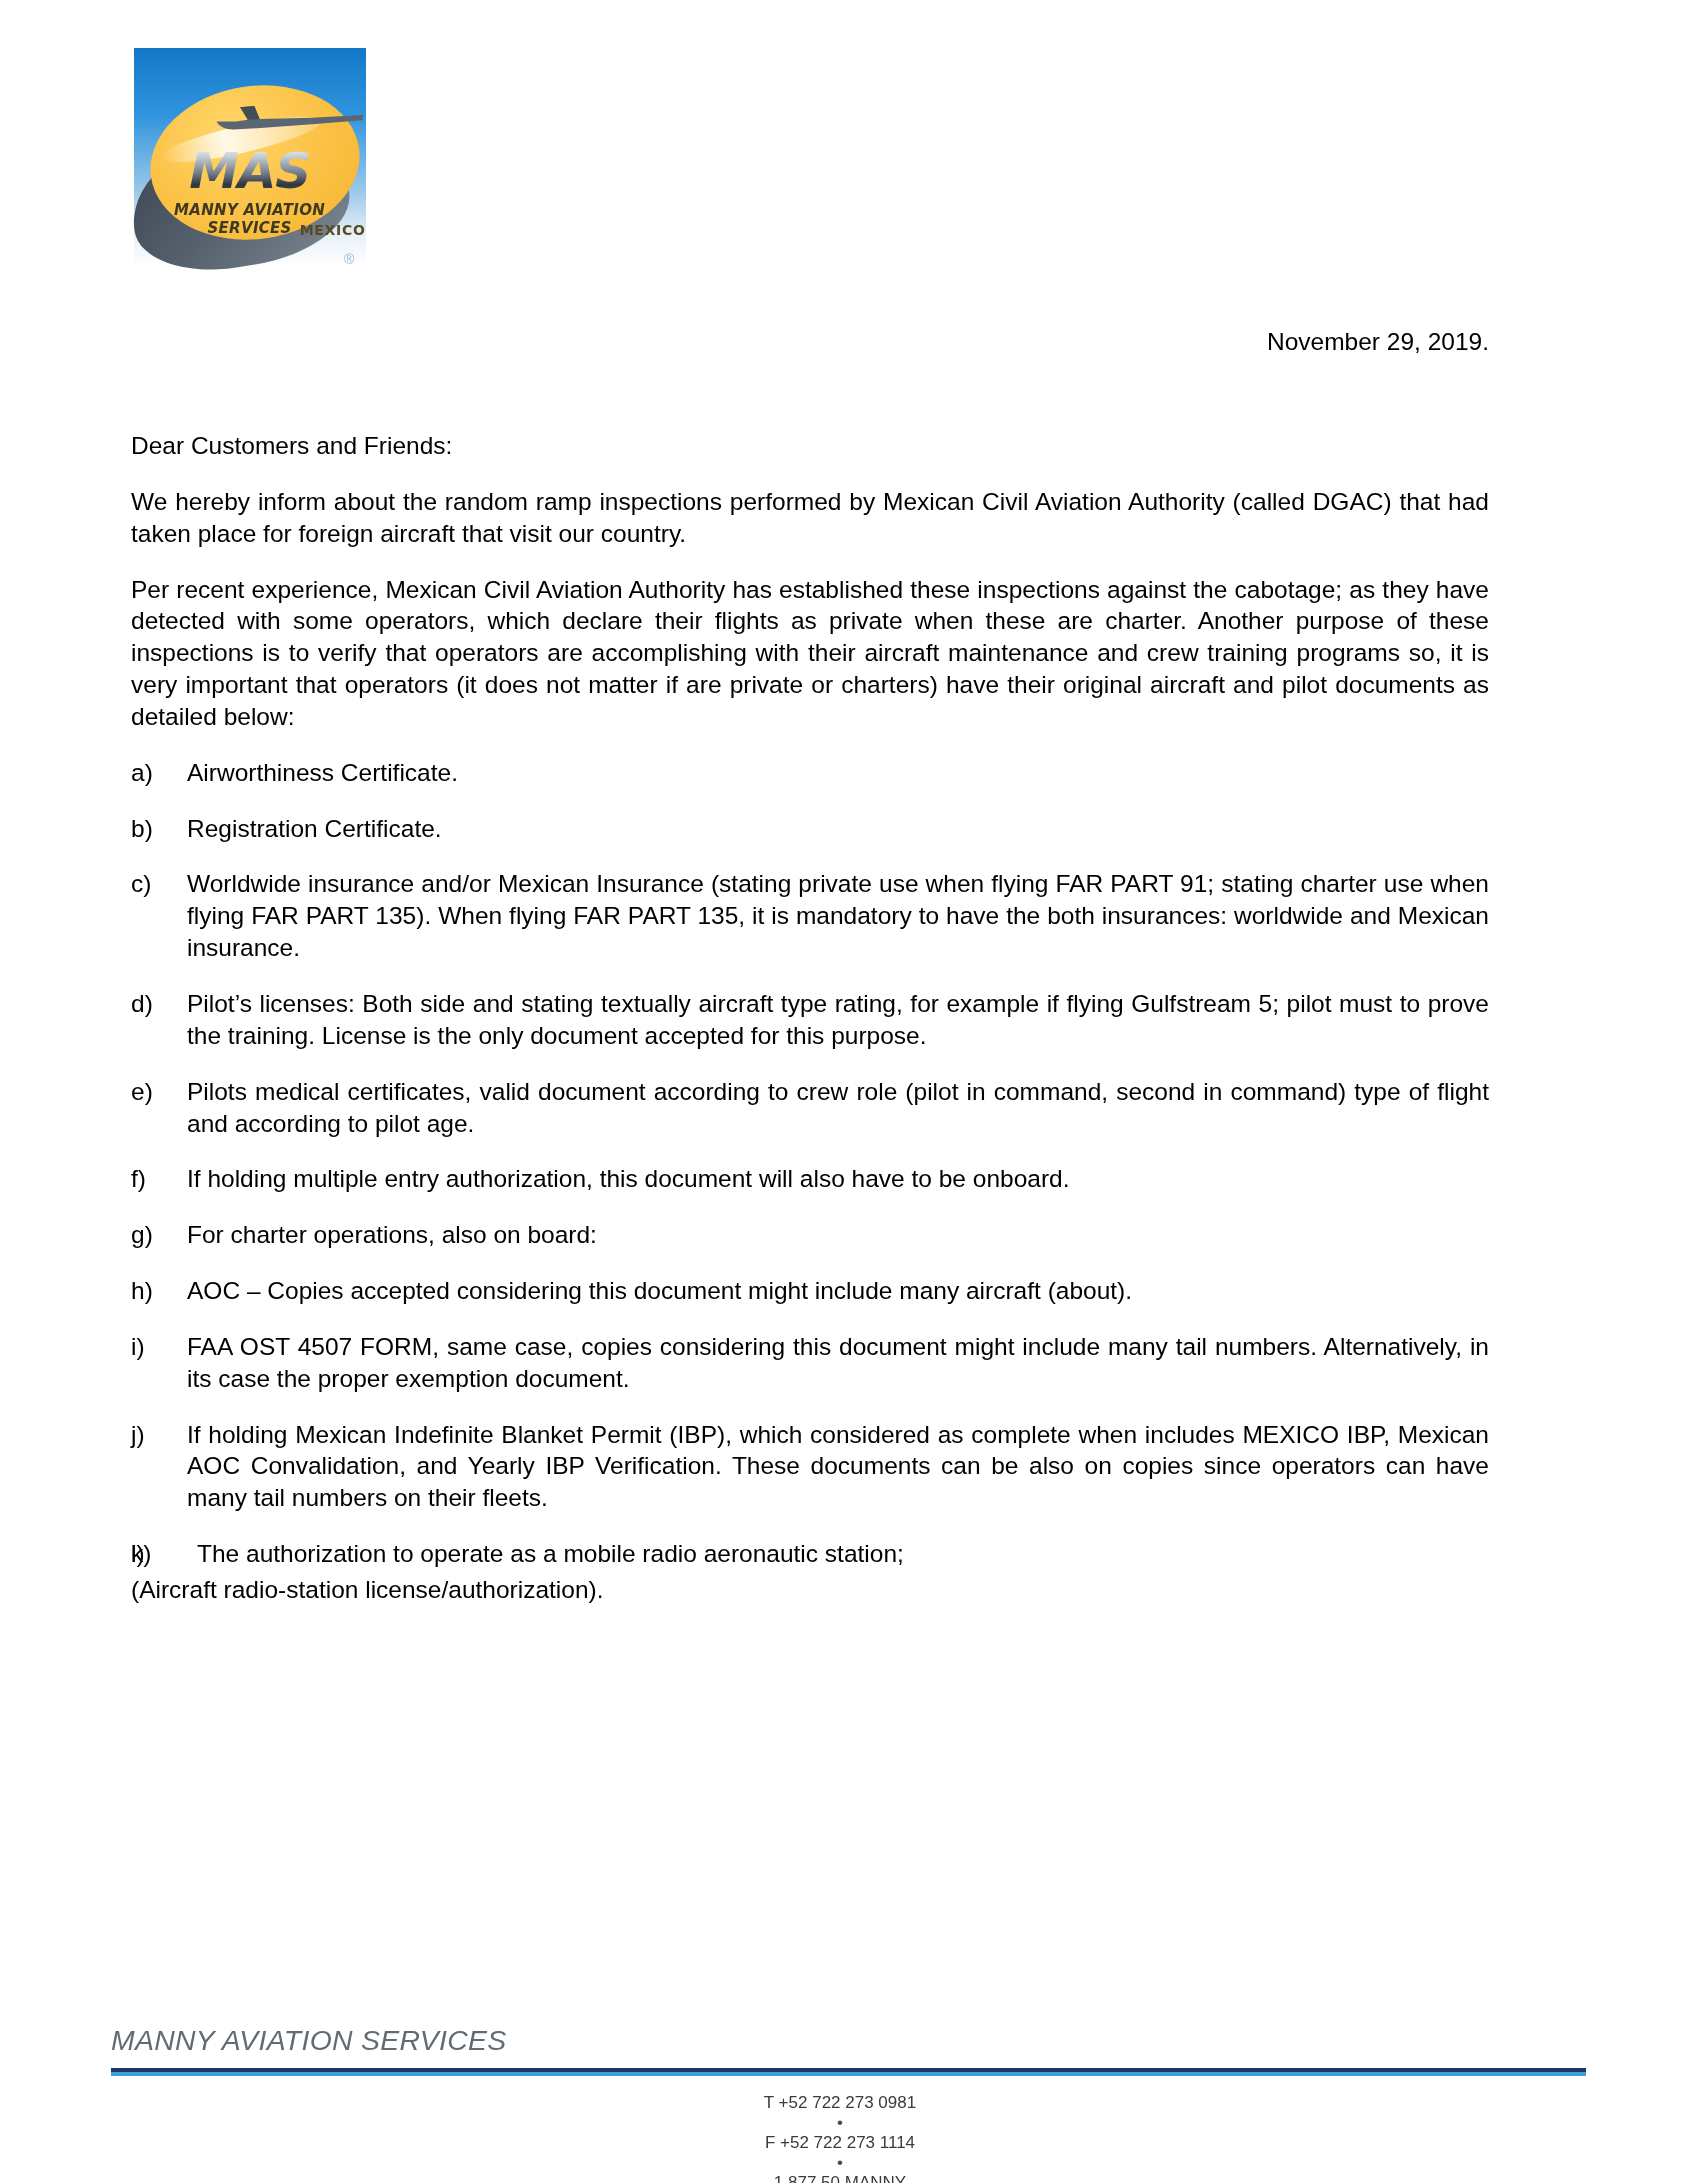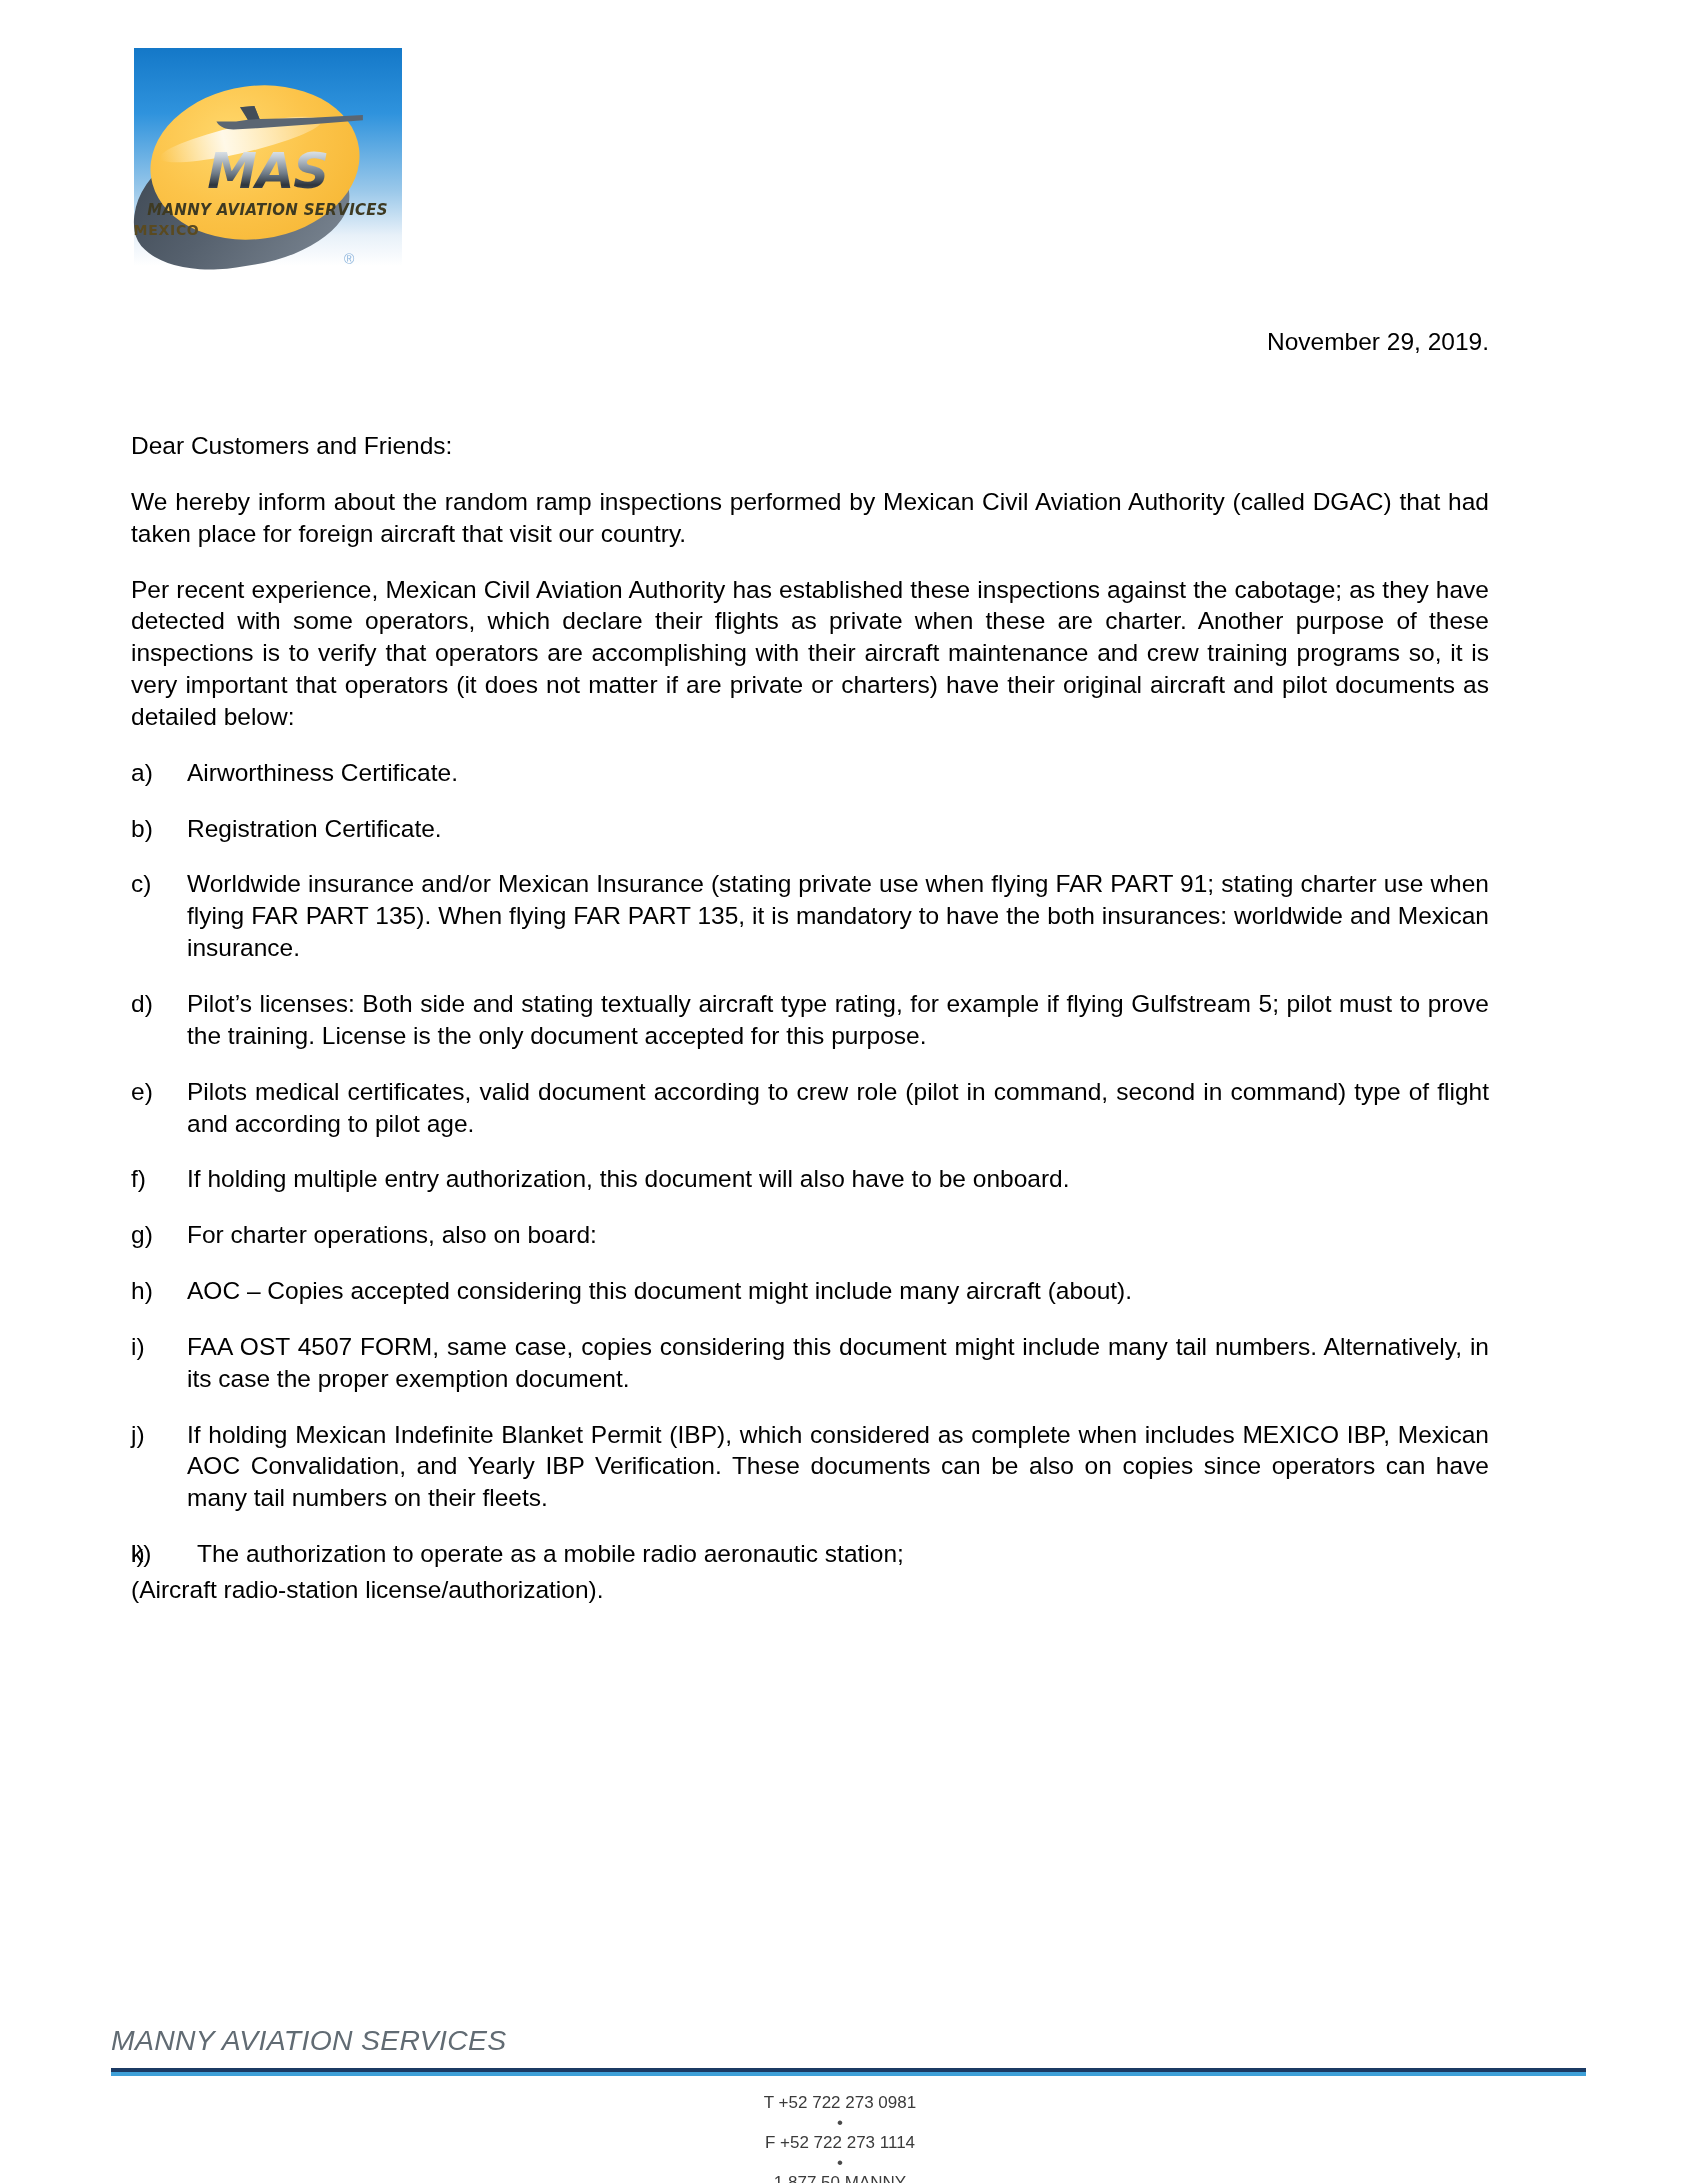--- a/index.html
+++ b/index.html
@@ -28,21 +28,20 @@
     width: 251px;
     height: 233px;
   }
   .logo-box {
     position: absolute;
     left: 10.6px;
     top: 4px;
     width: 232px;
     height: 218px;
     background: linear-gradient(180deg, #1478c8 0%, #2f93dd 30%, #9cc9ea 66%, #e8f1f9 86%, #ffffff 100%);
-    padding-left: 36px;
   }
   .logo-swoosh {
     position: absolute;
     left: -2.6px;
     top: 86px;
     width: 218px;
     height: 132px;
     background: linear-gradient(135deg, #3c4651 0%, #55606d 45%, #7d8894 100%);
     border-radius: 60% 45% 55% 50% / 70% 60% 50% 45%;
     transform: rotate(-9deg);
@@ -101,21 +100,21 @@
     font-weight: bold;
     font-style: italic;
     font-size: 15px;
     letter-spacing: 0.3px;
     color: #3e3a22;
   }
   .logo-tag2 {
     position: absolute;
     left: 0; right: 0;
     top: 174px;
-    text-align: left;
+    text-align: right;
     font-family: "DejaVu Sans", sans-serif;
     font-weight: bold;
     font-size: 14px;
     letter-spacing: 0.7px;
     color: #5a4a20;
   }
   .logo-reg {
     position: absolute;
     left: 221px;
     top: 208px;

